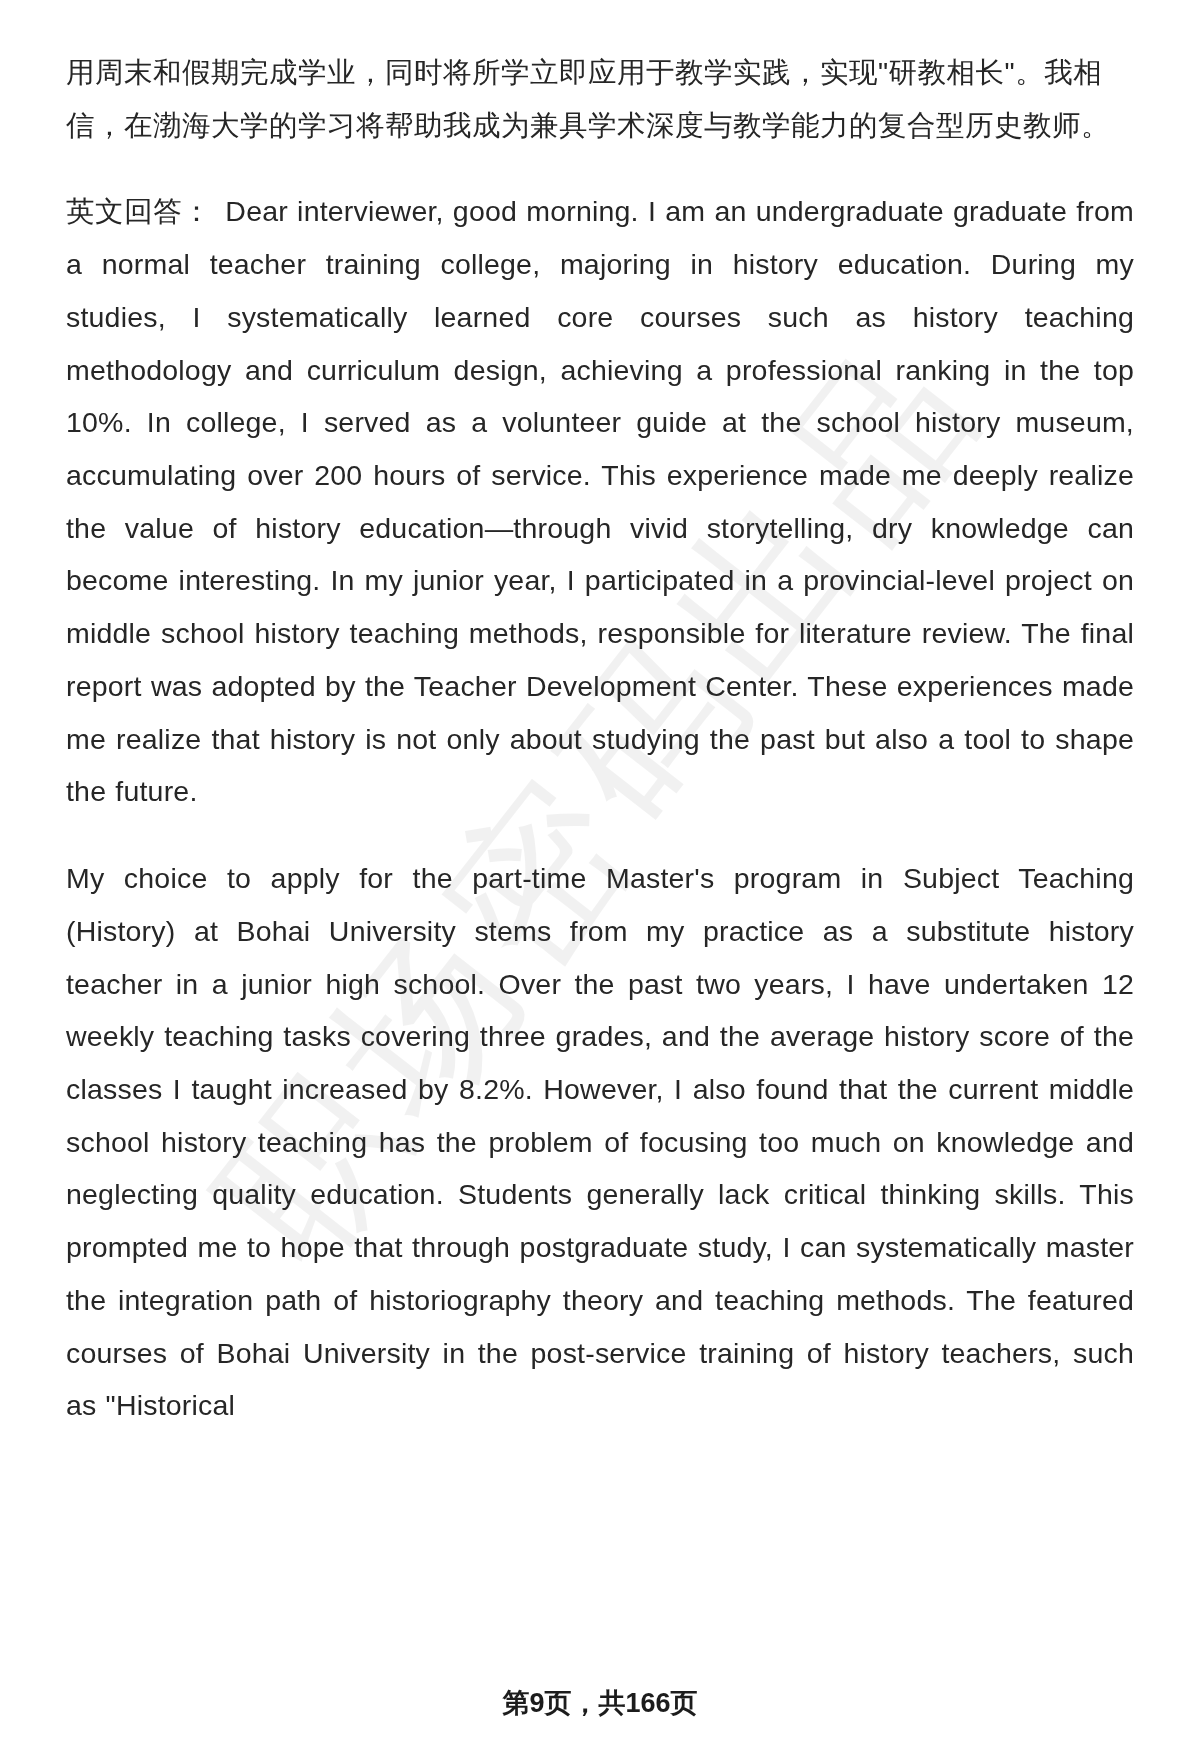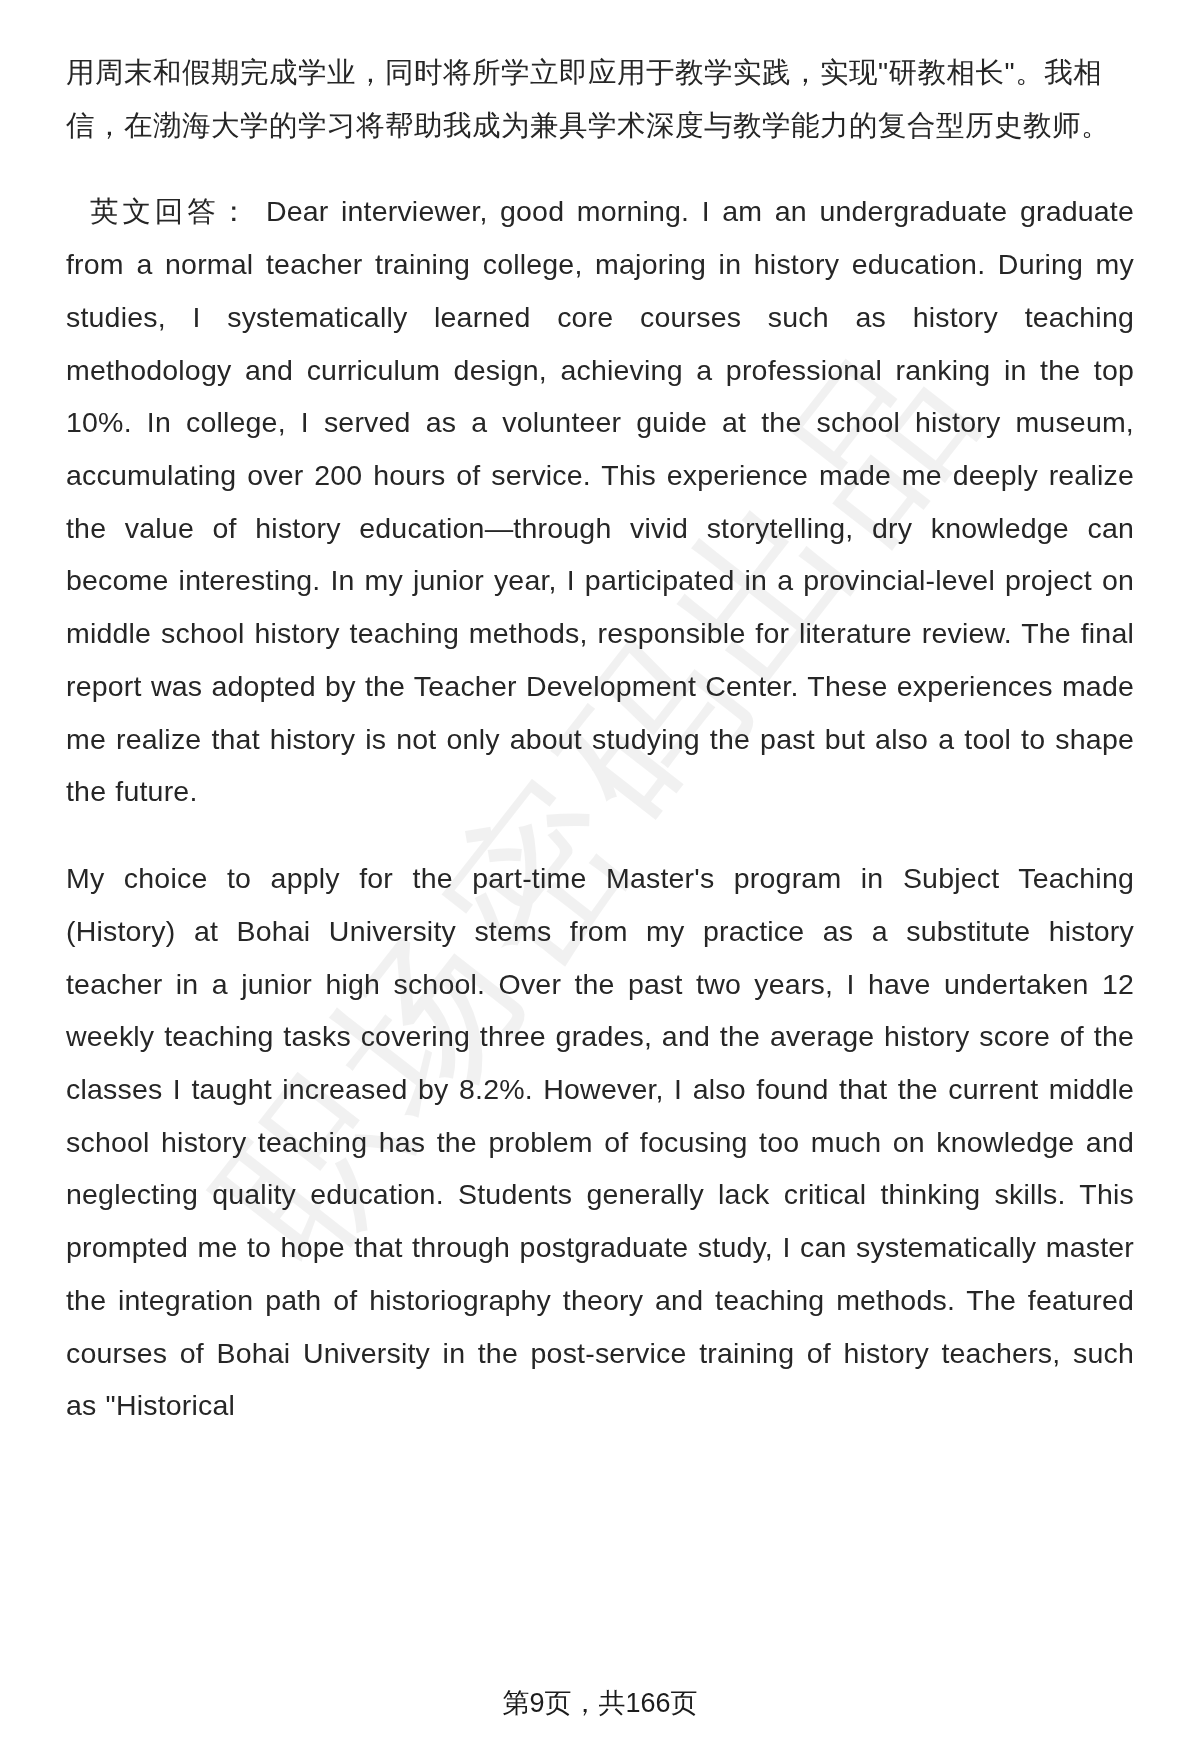--- a/index.html
+++ b/index.html
@@ -31,31 +31,31 @@
     letter-spacing: 0.2px;
     word-spacing: 1px;
   }
   .para-cn {
     text-align: left;
     letter-spacing: 0.5px;
   }
   .answer-label {
     letter-spacing: 0.5px;
     margin-right: 14px;
-    margin-left: 24px;
   }
   .footer {
     position: absolute;
     left: 0;
     right: 0;
     bottom: 34px;
     text-align: center;
     font-size: 27px;
     color: #1c1c1c;
     z-index: 2;
+    font-weight: bold;
   }
   .watermark {
     position: absolute;
     left: 50%;
     top: 800px;
     transform: translate(-50%, -50%) rotate(-52deg);
     font-size: 170px;
     letter-spacing: 14px;
     color: rgba(0, 0, 0, 0.055);
     white-space: nowrap;

